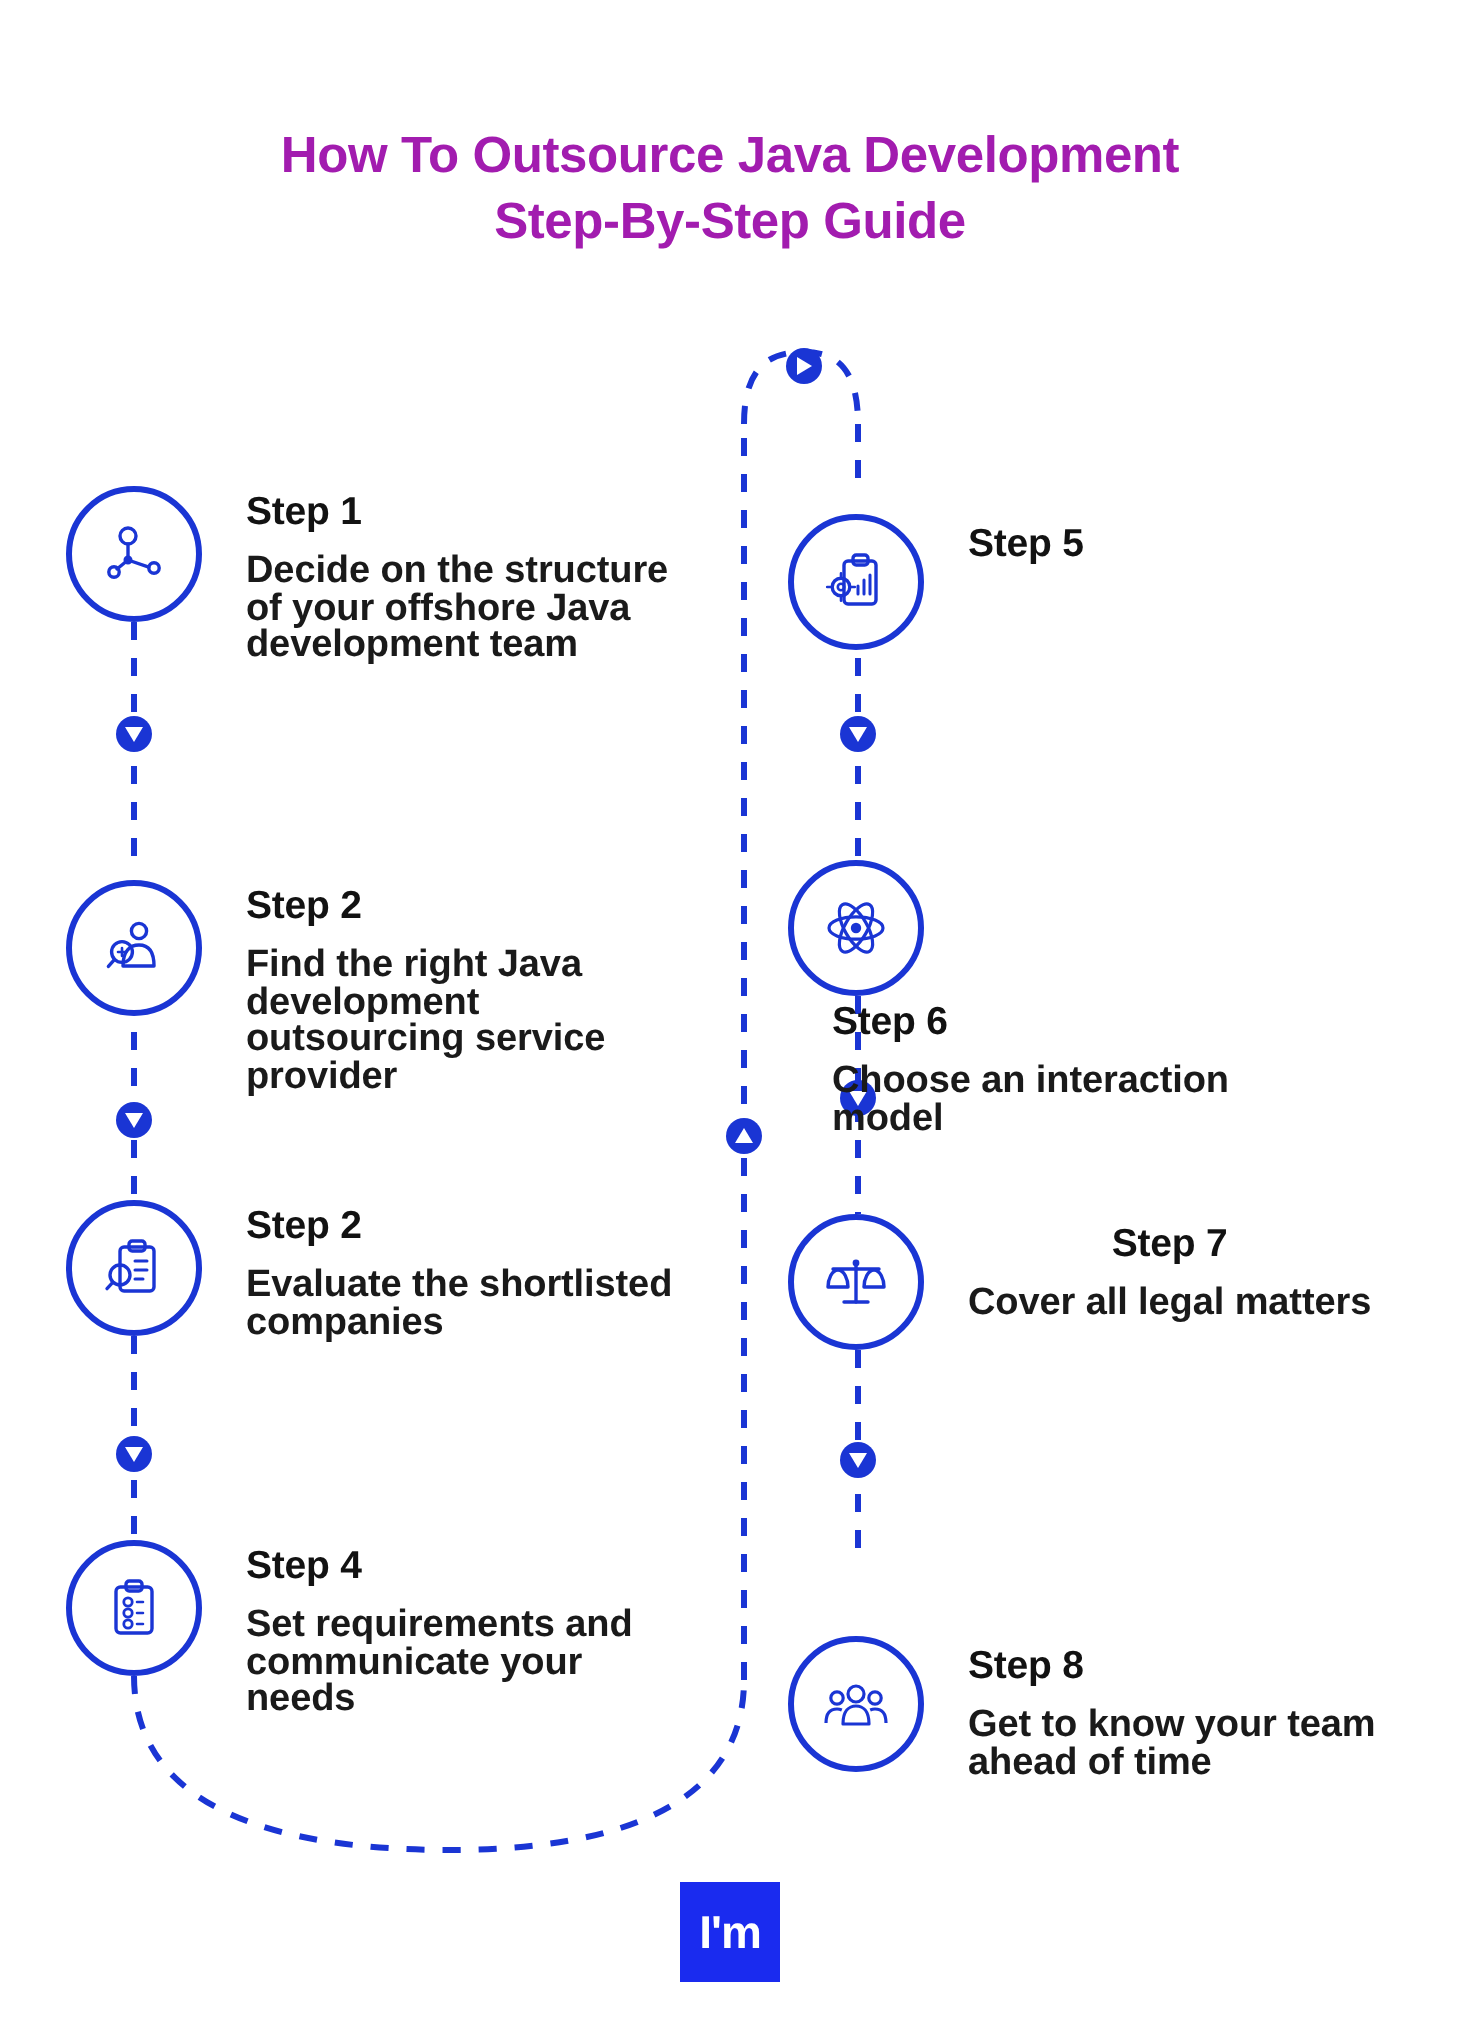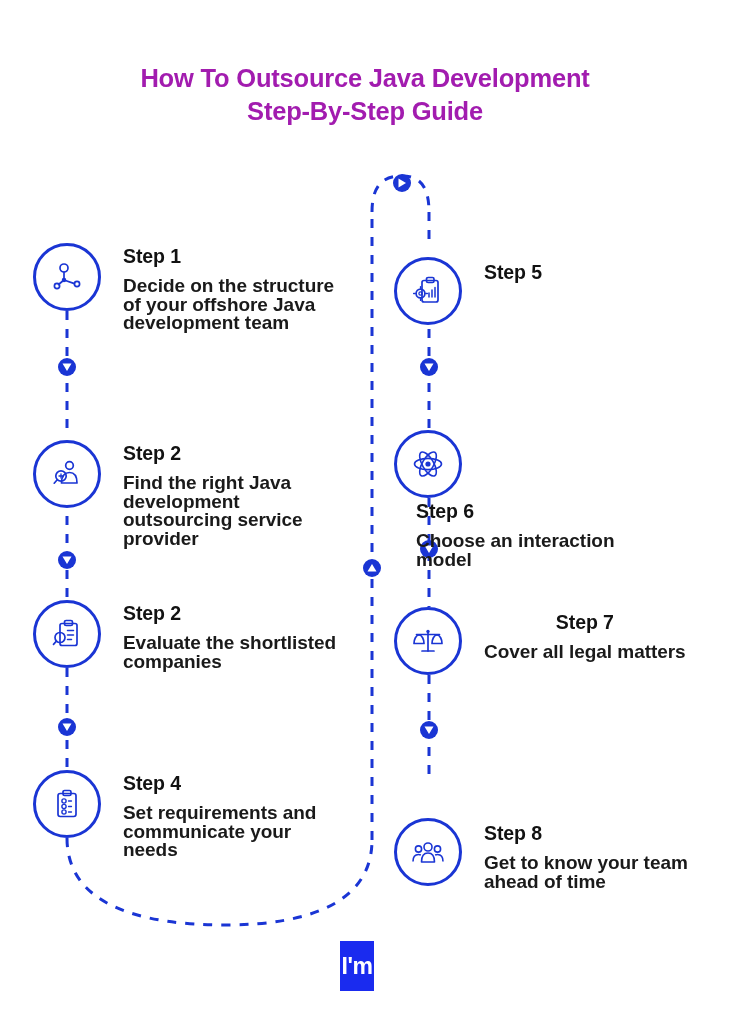--- a/index.html
+++ b/index.html
@@ -103,21 +103,21 @@
   .s5 .step-text { padding-top: 4px; }
   .s6 .step-text { padding-top: 2px; }
   .s7 .step-text { padding-top: 4px; }
   .s8 .step-text { padding-top: 4px; }
 
   
   .logo {
     position: absolute;
     left: 340px;
     top: 941px;
-    width: 34px;
+    width: 50px;
     height: 50px;
     background: #1a2bef;
     display: flex;
     align-items: center;
     justify-content: center;
   }
   .logo-text {
     color: #ffffff;
     font-size: 23px;
     font-weight: bold;

